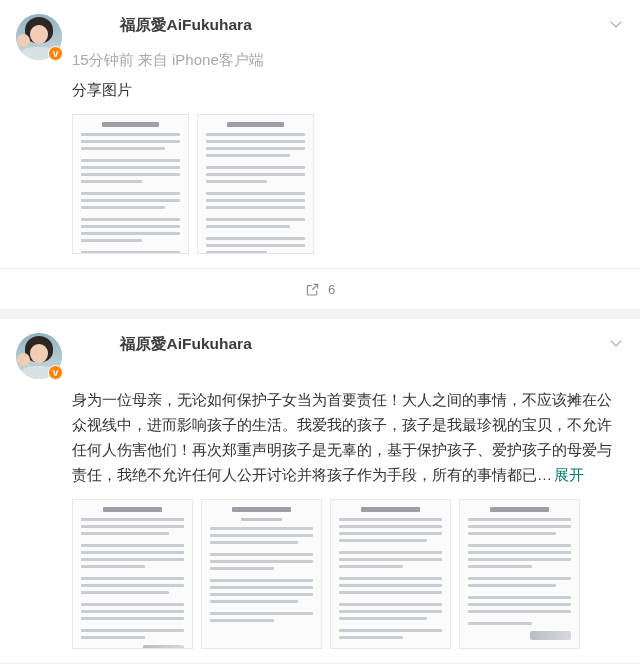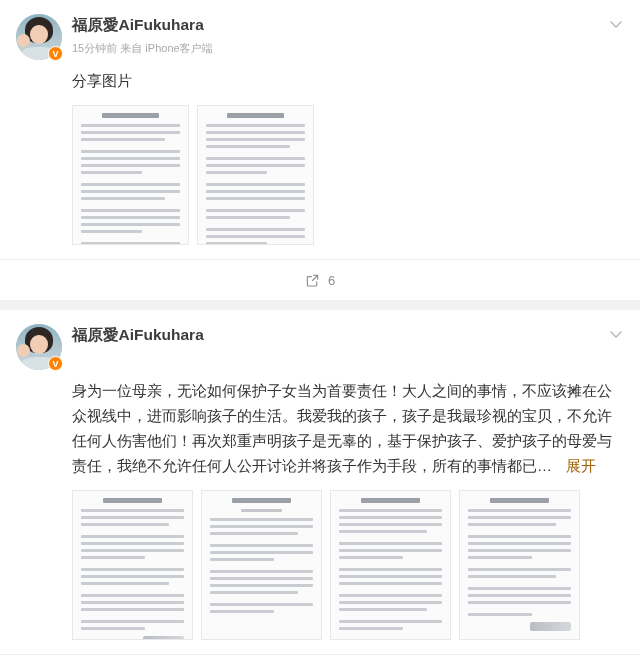--- a/index.html
+++ b/index.html
@@ -98,26 +98,27 @@
     flex: 1 1 auto;
     min-width: 0;
     padding-top: 1px;
   }
   .username {
     font-size: 15.5px;
     font-weight: bold;
     color: #3c3c3c;
     line-height: 20px;
     letter-spacing: 0px;
+    margin-left: 48px;
   }
   .meta {
-    font-size: 11px;
+    font-size: 15px;
     color: #a9a9a9;
     line-height: 18px;
-    margin-top: 4px;
+    margin-top: 16px;
   }
   .meta .src {
     color: #a9a9a9;
   }
   .chevron {
     position: absolute;
     right: 16px;
     top: 16px;
     width: 16px;
     height: 16px;
@@ -126,23 +127,23 @@
   .post-body {
     padding: 4px 16px 0 72px;
   }
   .post-text {
     font-size: 15px;
     line-height: 25px;
     color: #333;
     word-break: break-all;
   }
   .post-text .expand {
-    color: #a16207;
+    color: #0f766e;
     cursor: pointer;
-    margin-left: 14px;
+    margin-left: 2px;
   }
   .post-text .ellipsis {
     color: #333;
   }
   .images {
     display: flex;
     gap: 8px;
     padding: 12px 16px 0 72px;
   }
   .images.two > .thumb { width: 117px; height: 140px; }

